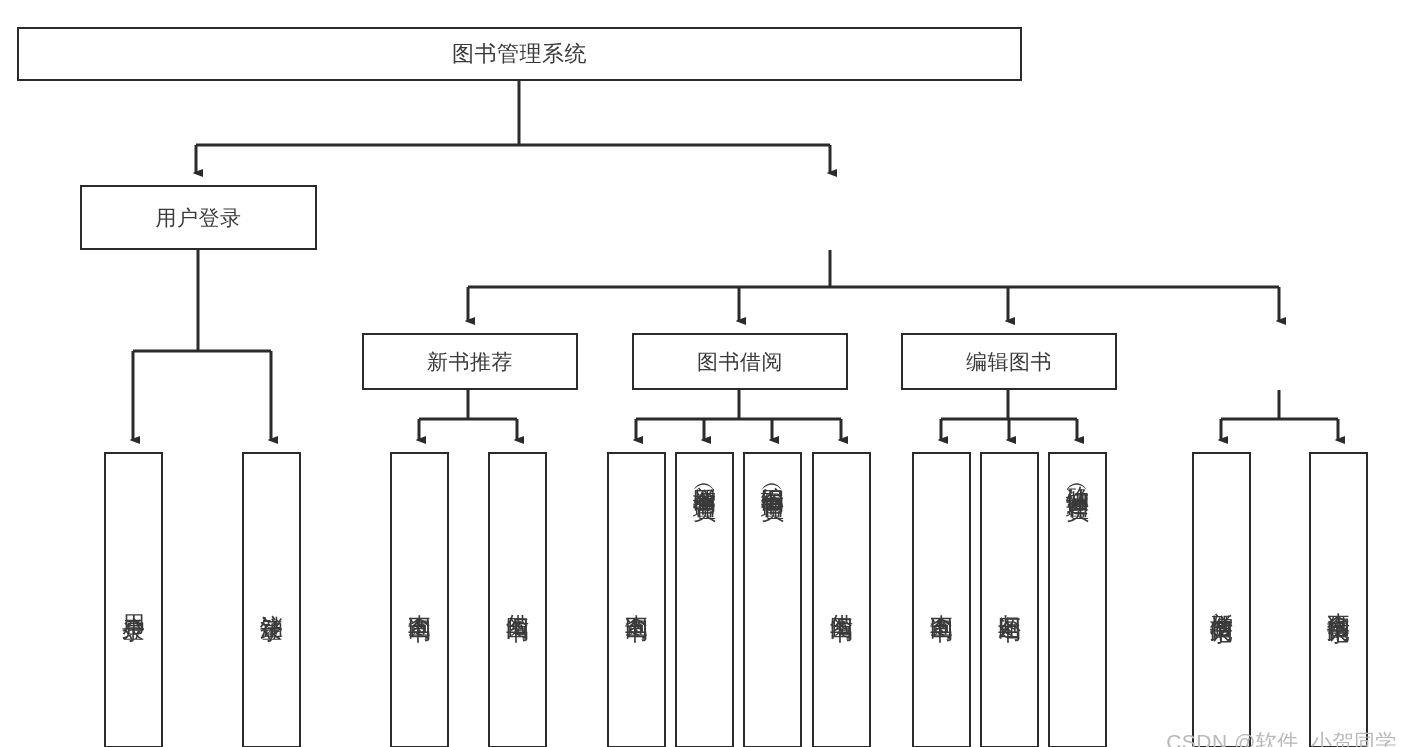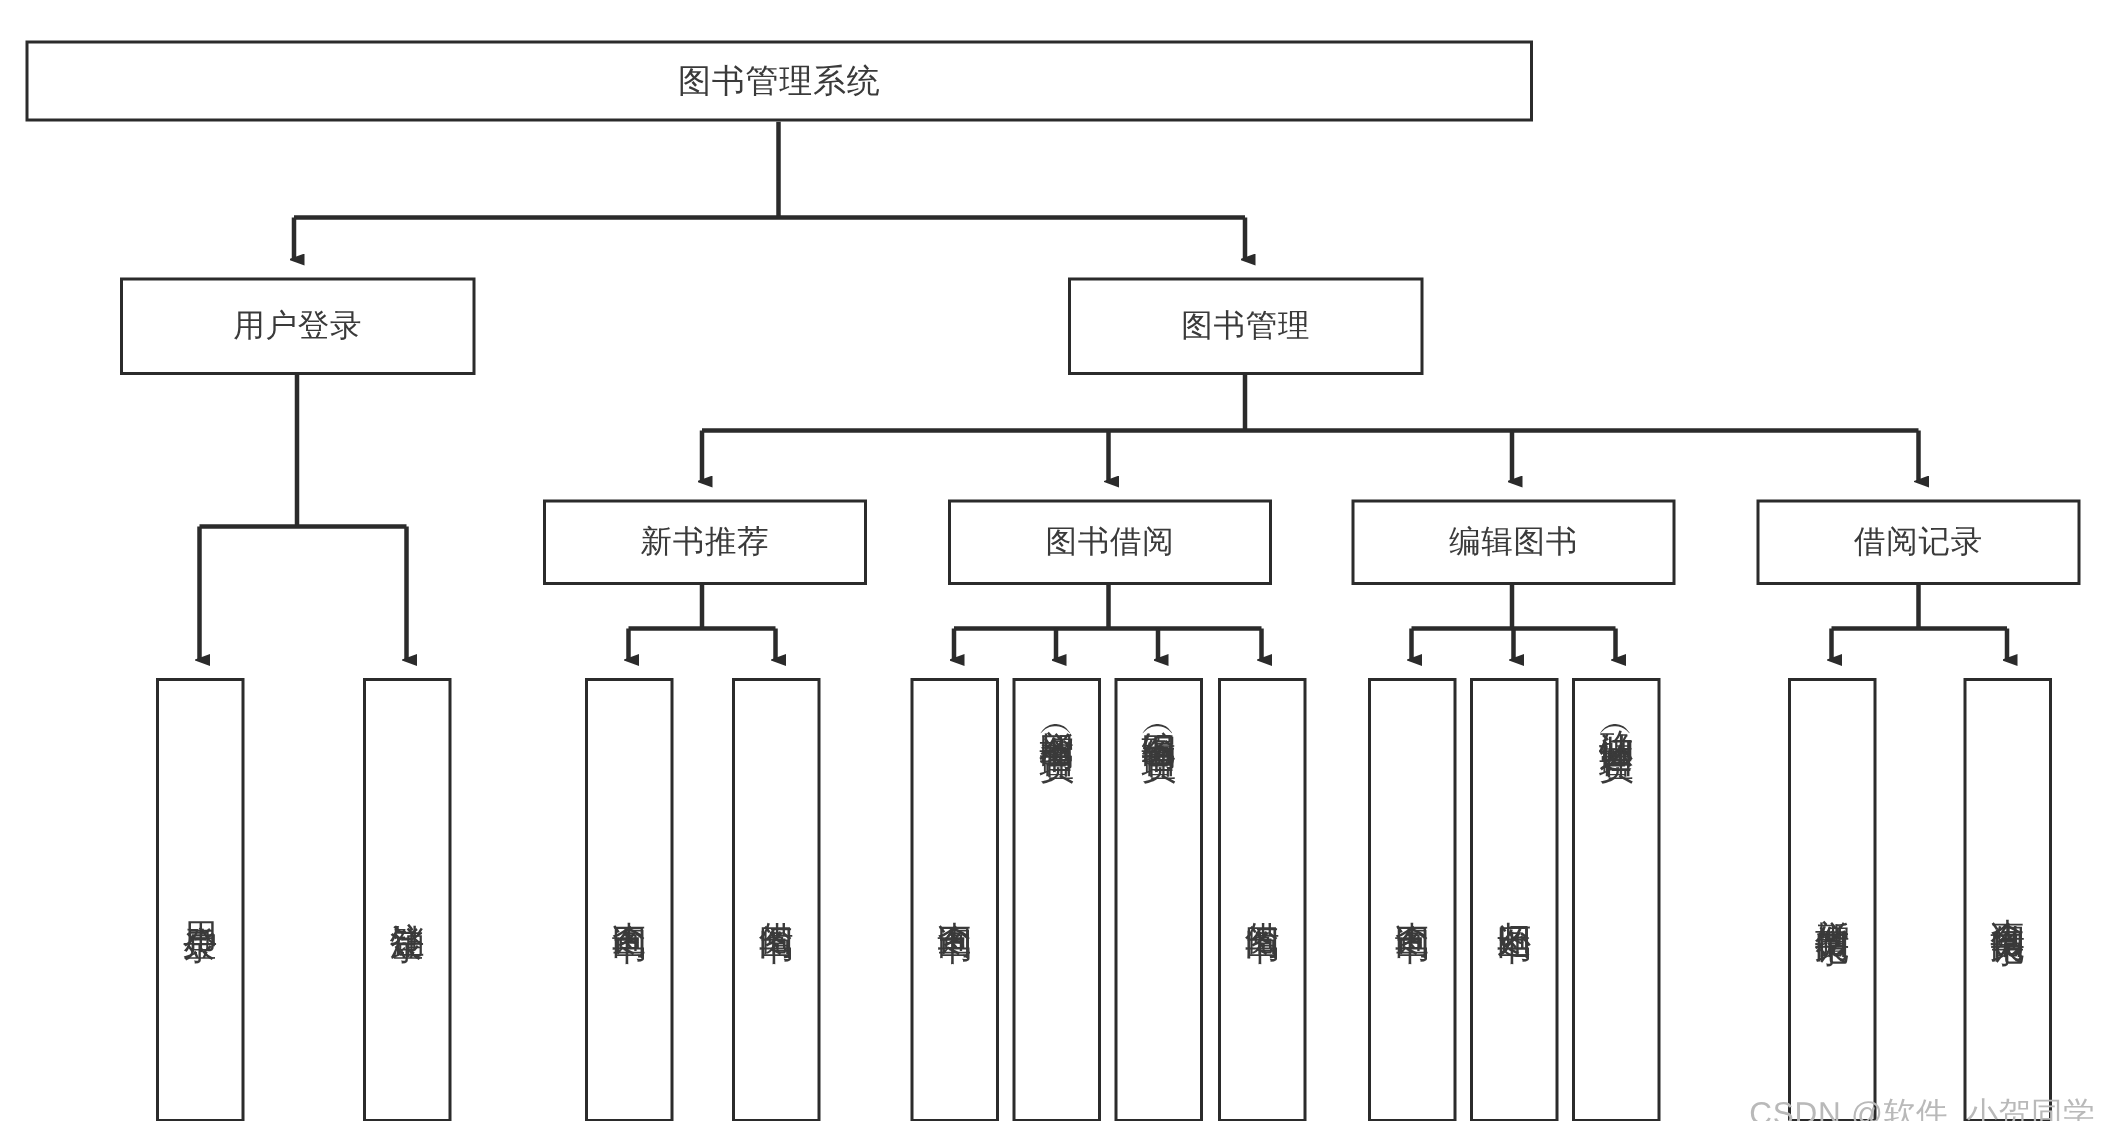--- a/index.html
+++ b/index.html
@@ -134,39 +134,33 @@
   </svg>
 
   <div class="node root horizontal" style="left:17px; top:12px; width:1005px; height:54px;">
     <span class="label">图书管理系统</span>
   </div>
 
   <div class="node horizontal" style="left:80px; top:170px; width:237px; height:65px;">
     <span class="label">用户登录</span>
   </div>
 
-  <div class="node horizontal" style="left:712px; top:170px; width:237px; height:65px;">
-    <span class="label">图书管理</span>
-  </div>
 
   <div class="node horizontal" style="left:362px; top:318px; width:216px; height:57px;justify-content:center;">
     <span class="label">新书推荐</span>
   </div>
 
   <div class="node horizontal" style="left:632px; top:318px; width:216px; height:57px;">
     <span class="label">图书借阅</span>
   </div>
 
   <div class="node horizontal" style="left:901px; top:318px; width:216px; height:57px;">
     <span class="label">编辑图书</span>
   </div>
 
-  <div class="node horizontal" style="left:1171px; top:318px; width:216px; height:57px;">
-    <span class="label">借阅记录</span>
-  </div>
 
   <div class="node vertical centered" style="left:104px; top:437px; width:59px; height:296px;">
     <span class="label">用户登录</span>
   </div>
 
   <div class="node vertical centered" style="left:242px; top:437px; width:59px; height:296px;">
     <span class="label">注销登录</span>
   </div>
 
   <div class="node vertical centered" style="left:390px; top:437px; width:59px; height:296px;">

